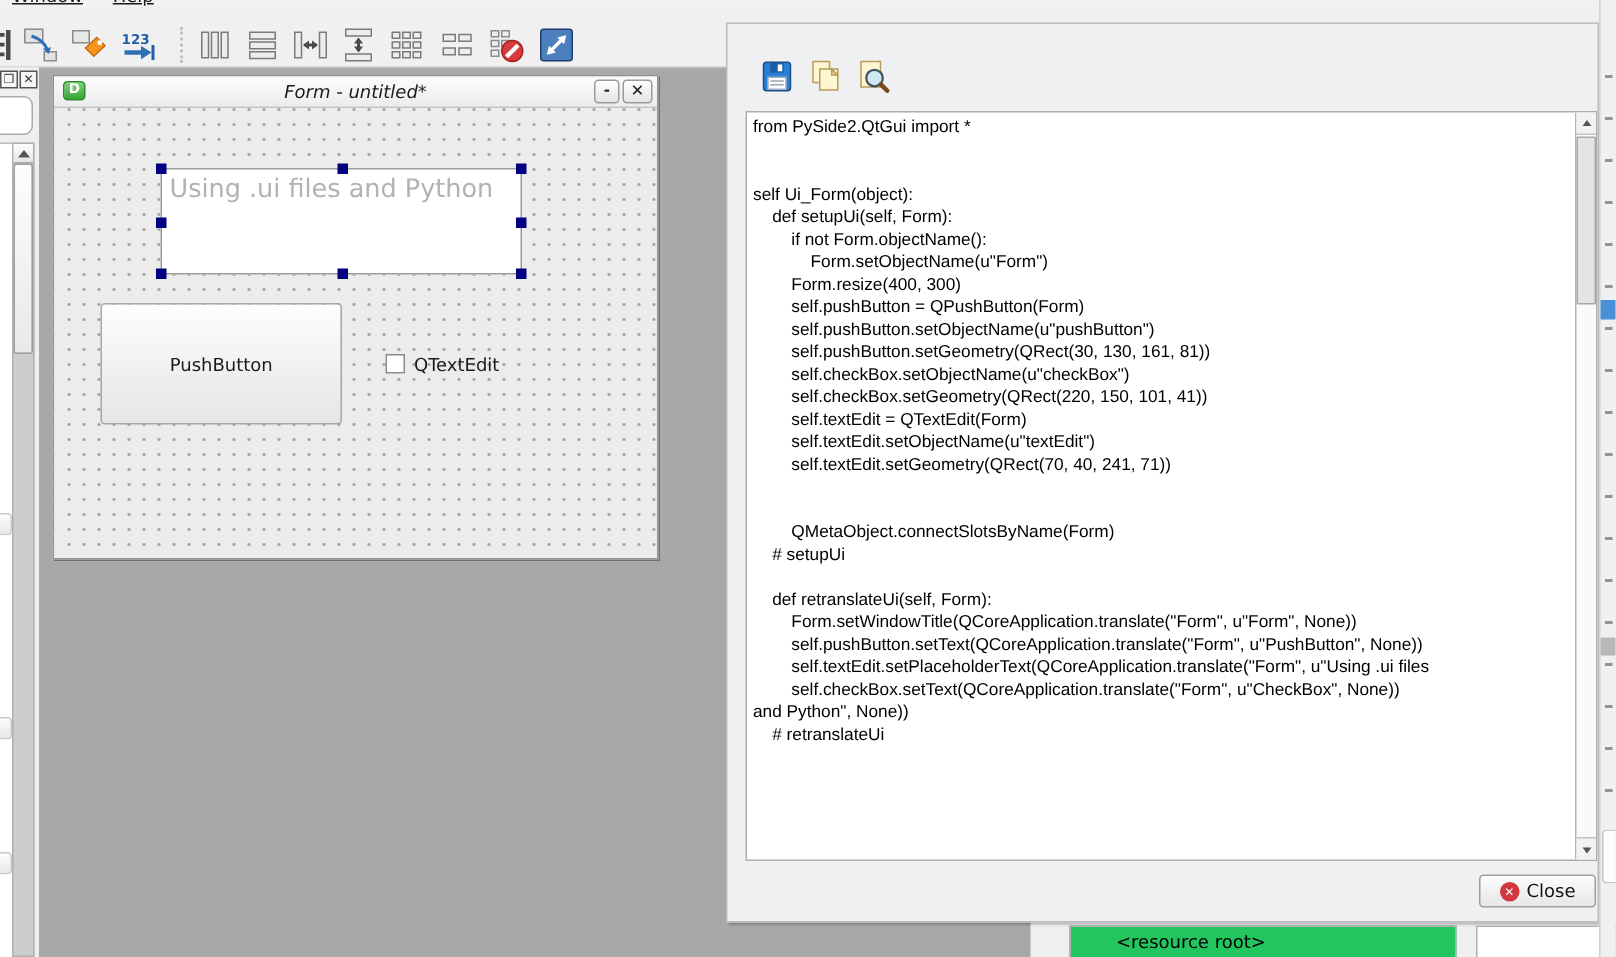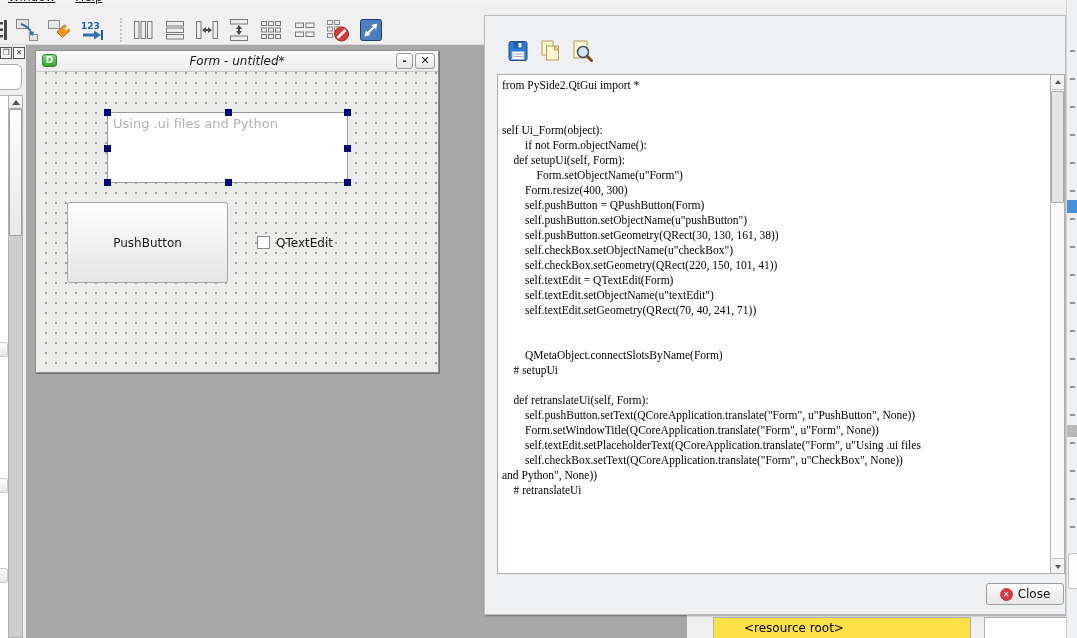--- a/index.html
+++ b/index.html
@@ -44,39 +44,39 @@
   .form-title{position:absolute;left:0;right:0;top:3px;text-align:center;font-size:12px;color:#1a1a1a;font-style:italic;}
   .designer-icon{position:absolute;left:6px;top:3px;width:15px;height:13px;border:1px solid #2e8b2e;border-radius:3px;background:linear-gradient(#7cd67c,#35a435);color:#fff;font-size:9px;font-weight:bold;text-align:center;line-height:11px;}
   .win-btn{position:absolute;top:2px;height:16px;border:1px solid #9a9a9a;border-radius:3px;background:linear-gradient(#ffffff,#e4e4e4);text-align:center;font-size:10px;line-height:14px;color:#222;}
   .win-btn.min{right:25px;width:17px;font-weight:bold;}
   .win-btn.close{right:3px;width:20px;font-weight:bold;font-size:11px;}
   .form-canvas{position:absolute;left:1px;right:1px;top:21px;bottom:1px;
     background-color:#ececeb;
     background-image:radial-gradient(circle,#9f9f9f 0.9px,transparent 1px);
     background-size:10px 10px;background-position:4px 6px;}
   .q-textedit{position:absolute;left:70px;top:40px;width:241px;height:71px;background:#fff;border:1px solid #9a9a9a;}
-  .q-textedit .ph{position:absolute;left:5px;top:3px;color:#b2b2b2;font-size:13px;}
+  .q-textedit .ph{position:absolute;left:5px;top:3px;color:#b2b2b2;font-size:17px;}
   .handle{position:absolute;width:7px;height:7px;background:var(--selection-handle);}
   .q-pushbutton{position:absolute;left:30px;top:130px;width:161px;height:81px;background:linear-gradient(#fefefe,#efefef 60%,#e6e6e6);border:1px solid #a6a6a6;border-radius:3px;display:flex;align-items:center;justify-content:center;font-size:12px;}
   .q-checkbox{position:absolute;left:220px;top:150px;width:101px;height:41px;display:flex;align-items:center;}
   .q-checkbox .box{width:13px;height:13px;background:#fff;border:1px solid #8a8a8a;margin-right:6px;}
   
   .code-dialog{position:absolute;left:484px;top:15px;width:582px;height:600px;background:#eff0f1;border:1px solid #bcbcbc;box-shadow:1px 1px 2px rgba(0,0,0,.35);}
   .dlg-icon{position:absolute;top:23px;width:24px;height:24px;}
   .code-area{position:absolute;left:12px;top:58px;width:568px;height:500px;background:#fff;border:1px solid #adadad;overflow:hidden;}
   .code-pane{position:absolute;left:0;top:0;right:14px;bottom:0;padding:3px 0 0 4px;overflow:hidden;}
-  .code-line{min-height:15px;line-height:15px;white-space:pre;font-family:Liberation Serif, serif;font-size:11.5px;color:#000;}
+  .code-line{min-height:15px;line-height:15px;white-space:pre;font-family:Liberation Sans, sans-serif;font-size:11.5px;color:#000;}
   .code-scrollbar{position:absolute;right:0;top:0;bottom:0;width:14px;background:#fafafa;border-left:1px solid #b5b5b5;}
   .code-scrollbar .sb-up{position:absolute;top:0;left:0;right:0;height:15px;background:#f2f2f2;border-bottom:1px solid #c2c2c2;}
   .code-scrollbar .sb-down{position:absolute;bottom:0;left:0;right:0;height:15px;background:#f2f2f2;border-top:1px solid #c2c2c2;}
   .code-scrollbar .sb-thumb{position:absolute;top:16px;left:0;right:0;height:112px;background:#e4e4e4;border:1px solid #a8a8a8;border-radius:1px;}
   .close-button{position:absolute;left:501px;top:567px;width:78px;height:22px;background:linear-gradient(#fcfcfc,#e7e7e7);border:1px solid #9e9e9e;border-radius:3px;display:flex;align-items:center;justify-content:center;font-size:12px;color:#111;}
   .close-circle{width:13px;height:13px;border-radius:50%;background:var(--close-icon-red);color:#fff;font-size:8px;font-weight:bold;line-height:13px;text-align:center;margin-right:5px;}
   
-  .resource-panel{position:absolute;left:713px;top:617px;width:258px;height:21px;background:#fde047;border:1px solid #b0b0b0;border-bottom:none;}
+  .resource-panel{position:absolute;left:713px;top:617px;width:258px;height:21px;background:#22c55e;border:1px solid #b0b0b0;border-bottom:none;}
   .resource-item{position:absolute;left:30px;top:3px;font-size:12px;color:#000;}
   .bottom-panel-2{position:absolute;left:984px;top:617px;width:93px;height:21px;background:#fff;border:1px solid #b0b0b0;border-bottom:none;}
   
   .right-strip{position:absolute;left:1066px;top:0;width:11px;height:638px;background:#eff0f1;border-left:1px solid #d2d2d2;}
   .strip-dashes{position:absolute;left:3px;top:50px;width:5px;height:500px;
     background:repeating-linear-gradient(#939393 0 2px,transparent 2px 28px);}
   .strip-row-blue{position:absolute;left:0;top:200px;width:11px;height:13px;background:#4a90d9;}
   .strip-row-gray{position:absolute;left:0;top:425px;width:11px;height:12px;background:#b8b8b8;}
   .strip-white-box{position:absolute;left:1px;top:553px;width:10px;height:36px;background:#fdfdfd;border:1px solid #c4c4c4;border-right:none;border-radius:3px 0 0 3px;}
 </style>
@@ -255,40 +255,40 @@
     <circle cx="13" cy="13" r="5.5" fill="#cfe9f2" stroke="#44525e" stroke-width="1.5"></circle>
     <line x1="17.2" y1="17.2" x2="21.5" y2="21.5" stroke="#7a4a1e" stroke-width="3" stroke-linecap="round"></line>
   </svg>
 
   <div class="code-area">
     <div class="code-pane">
         <div class="code-line">from PySide2.QtGui import *</div>
         <div class="code-line"></div>
         <div class="code-line"></div>
         <div class="code-line">self Ui_Form(object):</div>
+        <div class="code-line">    def setupUi(self, Form):</div>
         <div class="code-line">        if not Form.objectName():</div>
-        <div class="code-line">    def setupUi(self, Form):</div>
         <div class="code-line">            Form.setObjectName(u"Form")</div>
         <div class="code-line">        Form.resize(400, 300)</div>
         <div class="code-line">        self.pushButton = QPushButton(Form)</div>
         <div class="code-line">        self.pushButton.setObjectName(u"pushButton")</div>
-        <div class="code-line">        self.pushButton.setGeometry(QRect(30, 130, 161, 38))</div>
+        <div class="code-line">        self.pushButton.setGeometry(QRect(30, 130, 161, 81))</div>
         <div class="code-line">        self.checkBox.setObjectName(u"checkBox")</div>
         <div class="code-line">        self.checkBox.setGeometry(QRect(220, 150, 101, 41))</div>
         <div class="code-line">        self.textEdit = QTextEdit(Form)</div>
         <div class="code-line">        self.textEdit.setObjectName(u"textEdit")</div>
         <div class="code-line">        self.textEdit.setGeometry(QRect(70, 40, 241, 71))</div>
         <div class="code-line"></div>
         <div class="code-line"></div>
         <div class="code-line">        QMetaObject.connectSlotsByName(Form)</div>
         <div class="code-line">    # setupUi</div>
         <div class="code-line"></div>
         <div class="code-line">    def retranslateUi(self, Form):</div>
+        <div class="code-line">        Form.setWindowTitle(QCoreApplication.translate("Form", u"Form", None))</div>
         <div class="code-line">        self.pushButton.setText(QCoreApplication.translate("Form", u"PushButton", None))</div>
-        <div class="code-line">        Form.setWindowTitle(QCoreApplication.translate("Form", u"Form", None))</div>
         <div class="code-line">        self.textEdit.setPlaceholderText(QCoreApplication.translate("Form", u"Using .ui files</div>
         <div class="code-line">        self.checkBox.setText(QCoreApplication.translate("Form", u"CheckBox", None))</div>
         <div class="code-line">and Python", None))</div>
         <div class="code-line">    # retranslateUi</div>
       </div>
     <div class="code-scrollbar">
       <div class="sb-up">
           <div class="tri-up" style="border-left-width:3.5px;border-right-width:3.5px;border-bottom-width:4.5px;margin-top:5px"></div>
         </div>
       <div class="sb-thumb"></div>

